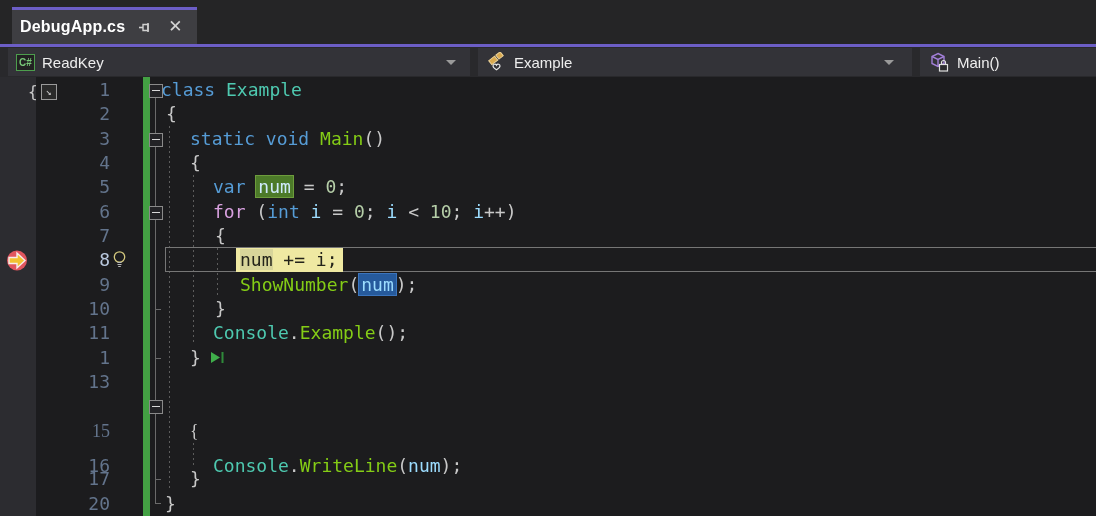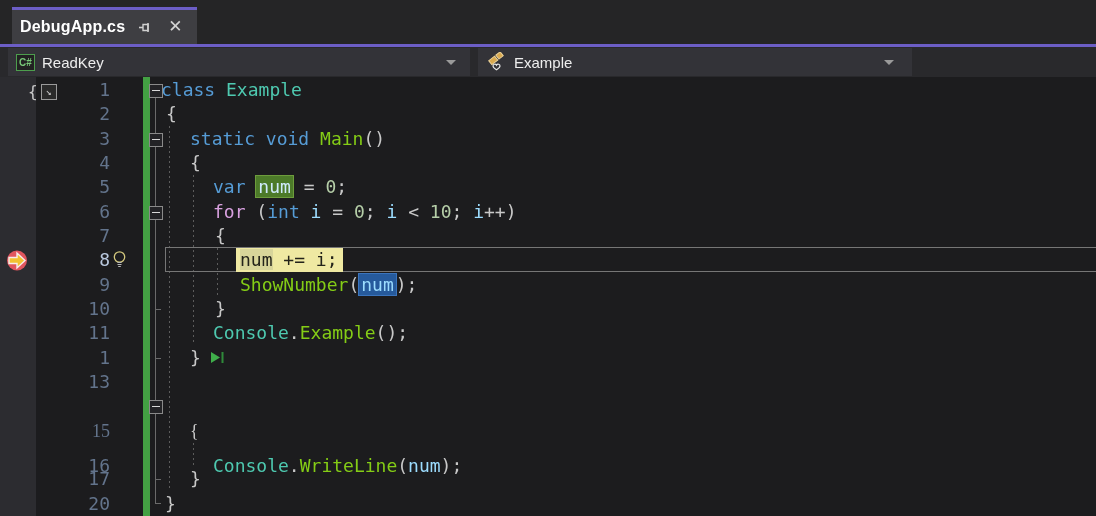--- a/index.html
+++ b/index.html
@@ -100,20 +100,32 @@
         <g transform="rotate(-38 9 7)">
           <rect x="3" y="4.5" width="7.5" height="5" fill="#d9a94f" stroke="#ecd39a" stroke-width="1"></rect>
           <rect x="12" y="4.5" width="5.5" height="5" fill="#d9a94f" stroke="#ecd39a" stroke-width="1"></rect>
         </g>
         <path d="M10.5 13.2 c-1-1.7-3.5-1-3.5 .8 0 1.5 2 2.8 3.5 3.8 1.5-1 3.5-2.3 3.5-3.8 0-1.8-2.5-2.5-3.5-.8z" fill="none" stroke="#e6e6e6" stroke-width="1.2"></path>
       </svg>
     </span>
     <span class="nav-label">Example</span>
     <span class="caret" style="margin-right:10px;"></span>
   </div>
+  <div class="nav-cell" style="left:920px;width:176px;">
+    <span style="display:flex;">
+      <svg width="22" height="21" viewBox="0 0 22 21">
+        <path d="M10 1.5 l6 3 v7 l-6 3 -6-3 v-7 z" fill="none" stroke="#a27fd8" stroke-width="1.4"></path>
+        <path d="M4 4.5 l6 3 6-3" fill="none" stroke="#a27fd8" stroke-width="1.4"></path>
+        <path d="M10 7.5 v7" stroke="#a27fd8" stroke-width="1.4"></path>
+        <rect x="11.5" y="12.5" width="8" height="6.5" fill="#2b2b2e" stroke="#e0e0e0" stroke-width="1.2"></rect>
+        <path d="M13.5 12.5 v-2 a2 2 0 0 1 4 0 v2" fill="none" stroke="#e0e0e0" stroke-width="1.2"></path>
+      </svg>
+    </span>
+    <span class="nav-label">Main()</span>
+  </div>
 </div>
 
 <div class="editor">
   <div class="glyph-margin"></div>
   <div class="change-bar"></div>
 
   <div class="brace-nav">
     <span>{</span>
       <span class="nbox">↘</span>
   </div>

